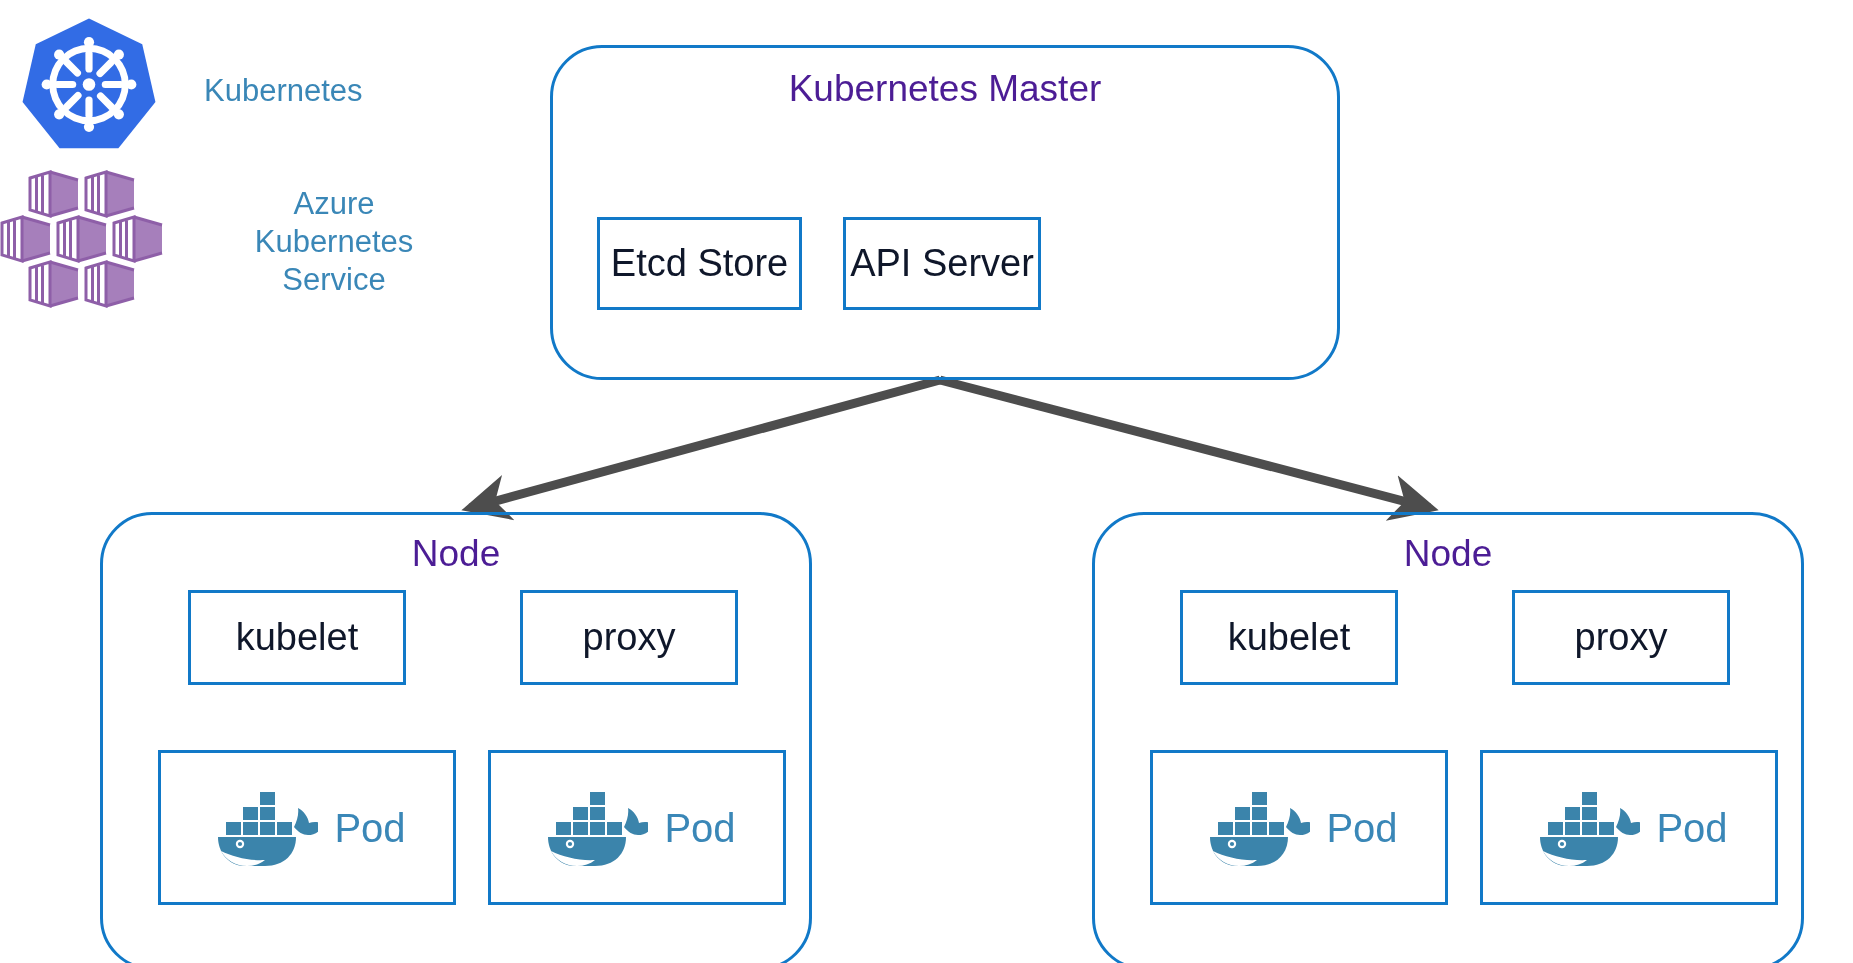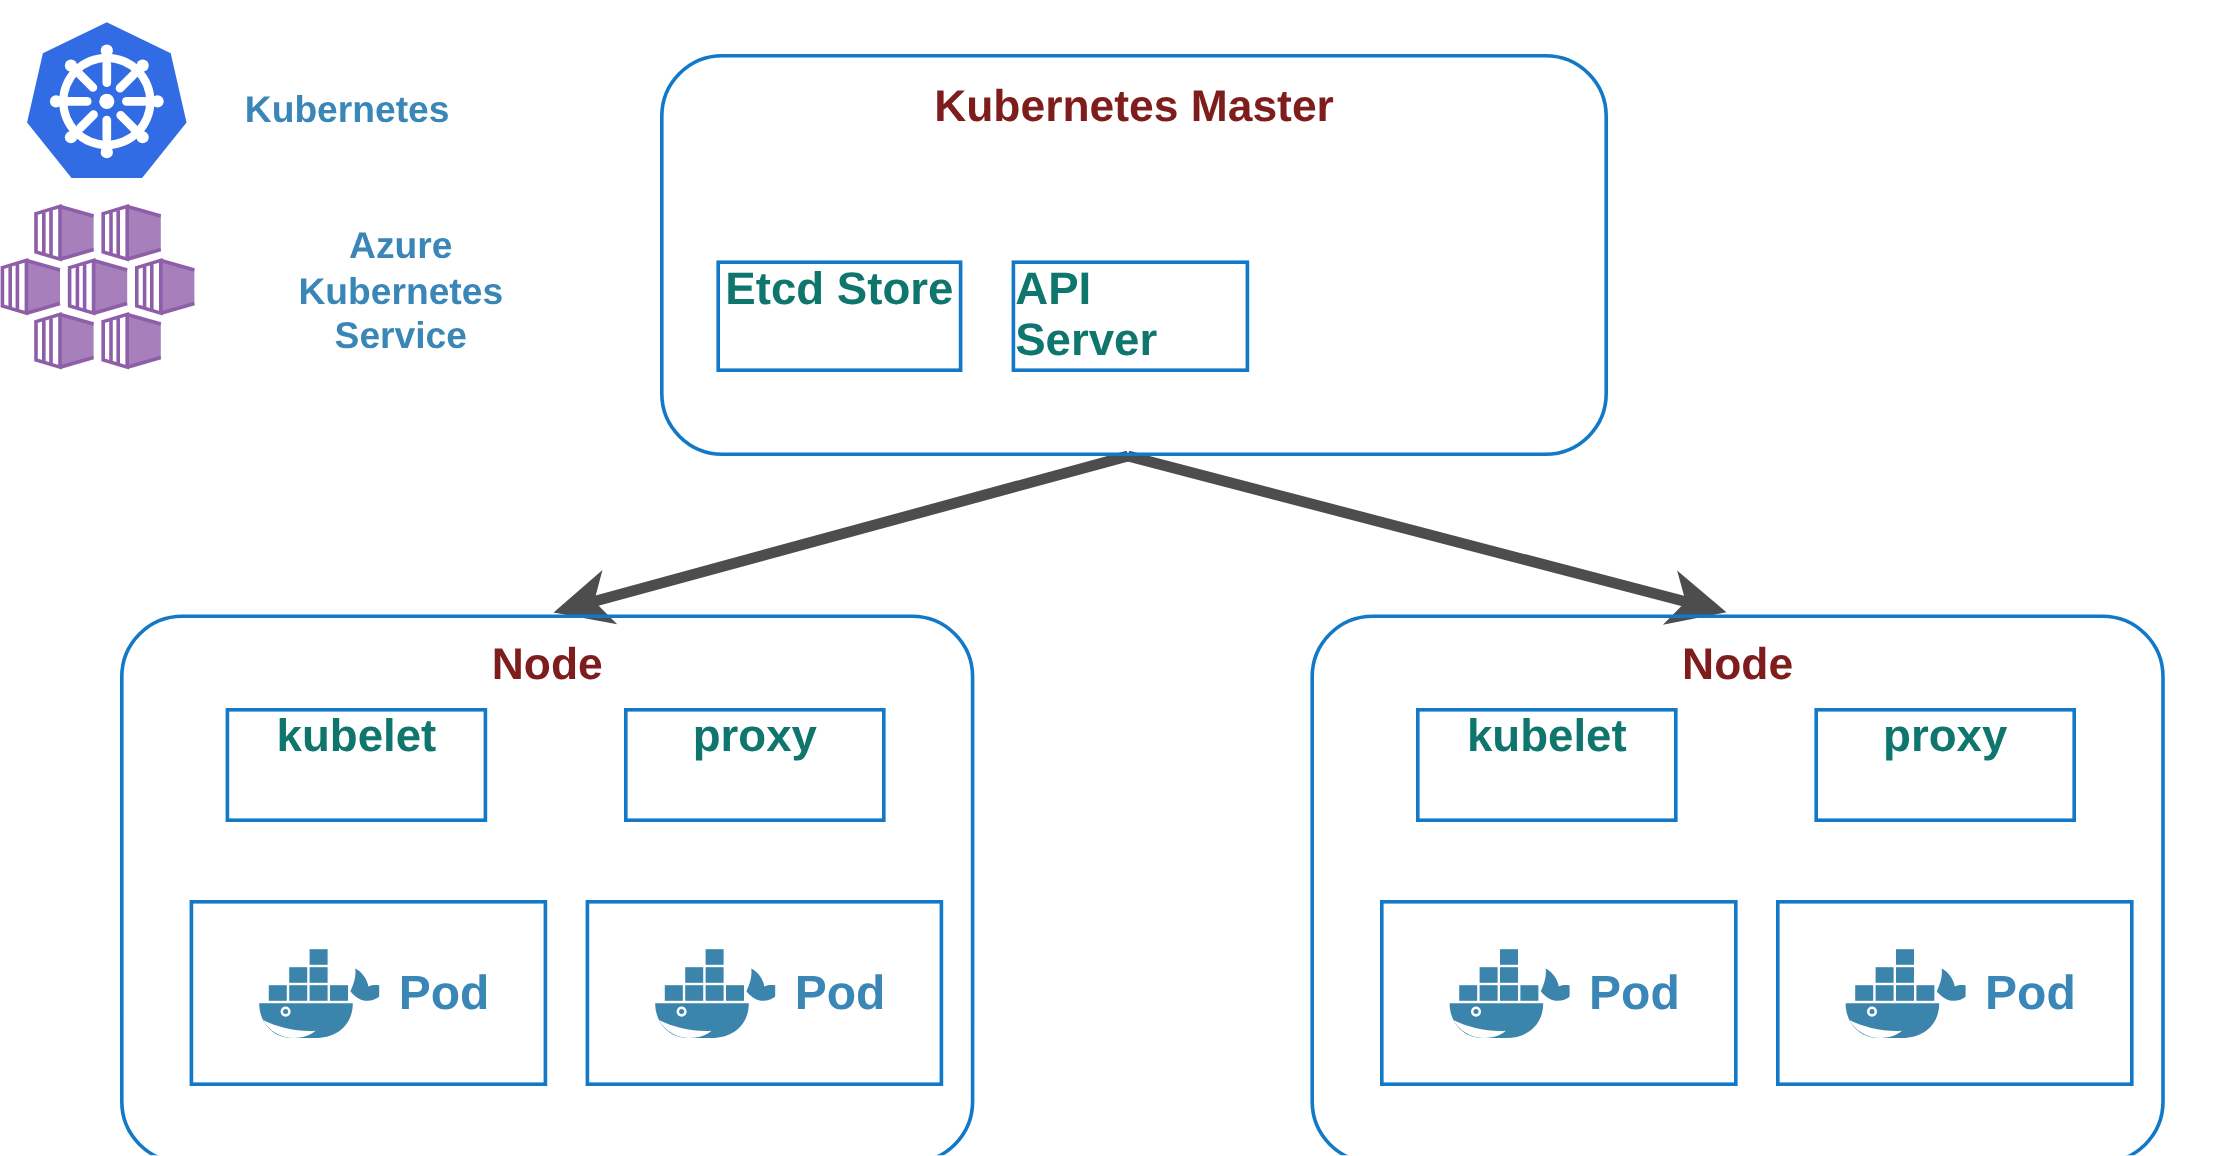--- a/index.html
+++ b/index.html
@@ -11,21 +11,20 @@
   body {
     font-family: "Liberation Sans", sans-serif;
     -webkit-font-smoothing: antialiased;
   }
   #canvas {
     position: relative;
     width: 1853px;
     height: 963px;
     background: #ffffff;
     overflow: hidden;
-    font-weight: bold;
   }
 
   
   .legend-row {
     position: absolute;
     display: flex;
     align-items: center;
   }
   .legend-icon {
     flex: 0 0 auto;
@@ -50,36 +49,36 @@
     border: 3px solid #1179c8;
     border-radius: 52px;
     box-sizing: border-box;
     background: transparent;
   }
   .group-title {
     position: absolute;
     left: 0;
     right: 0;
     text-align: center;
-    color: #7f1d1d;
+    color: #4c1d95;
     font-size: 37px;
     line-height: 1;
     font-family: "Liberation Sans", sans-serif;
   }
 
   
   .inner-box {
     position: absolute;
     border: 3px solid #1179c8;
     box-sizing: border-box;
     background: transparent;
     display: flex;
-    align-items: flex-start;
+    align-items: center;
     justify-content: center;
-    color: #0f766e;
+    color: #0f172a;
     font-size: 38px;
     font-family: "Liberation Sans", sans-serif;
   }
   .pod-box {
     position: absolute;
     border: 3px solid #1179c8;
     box-sizing: border-box;
     background: transparent;
     display: flex;
     align-items: center;

